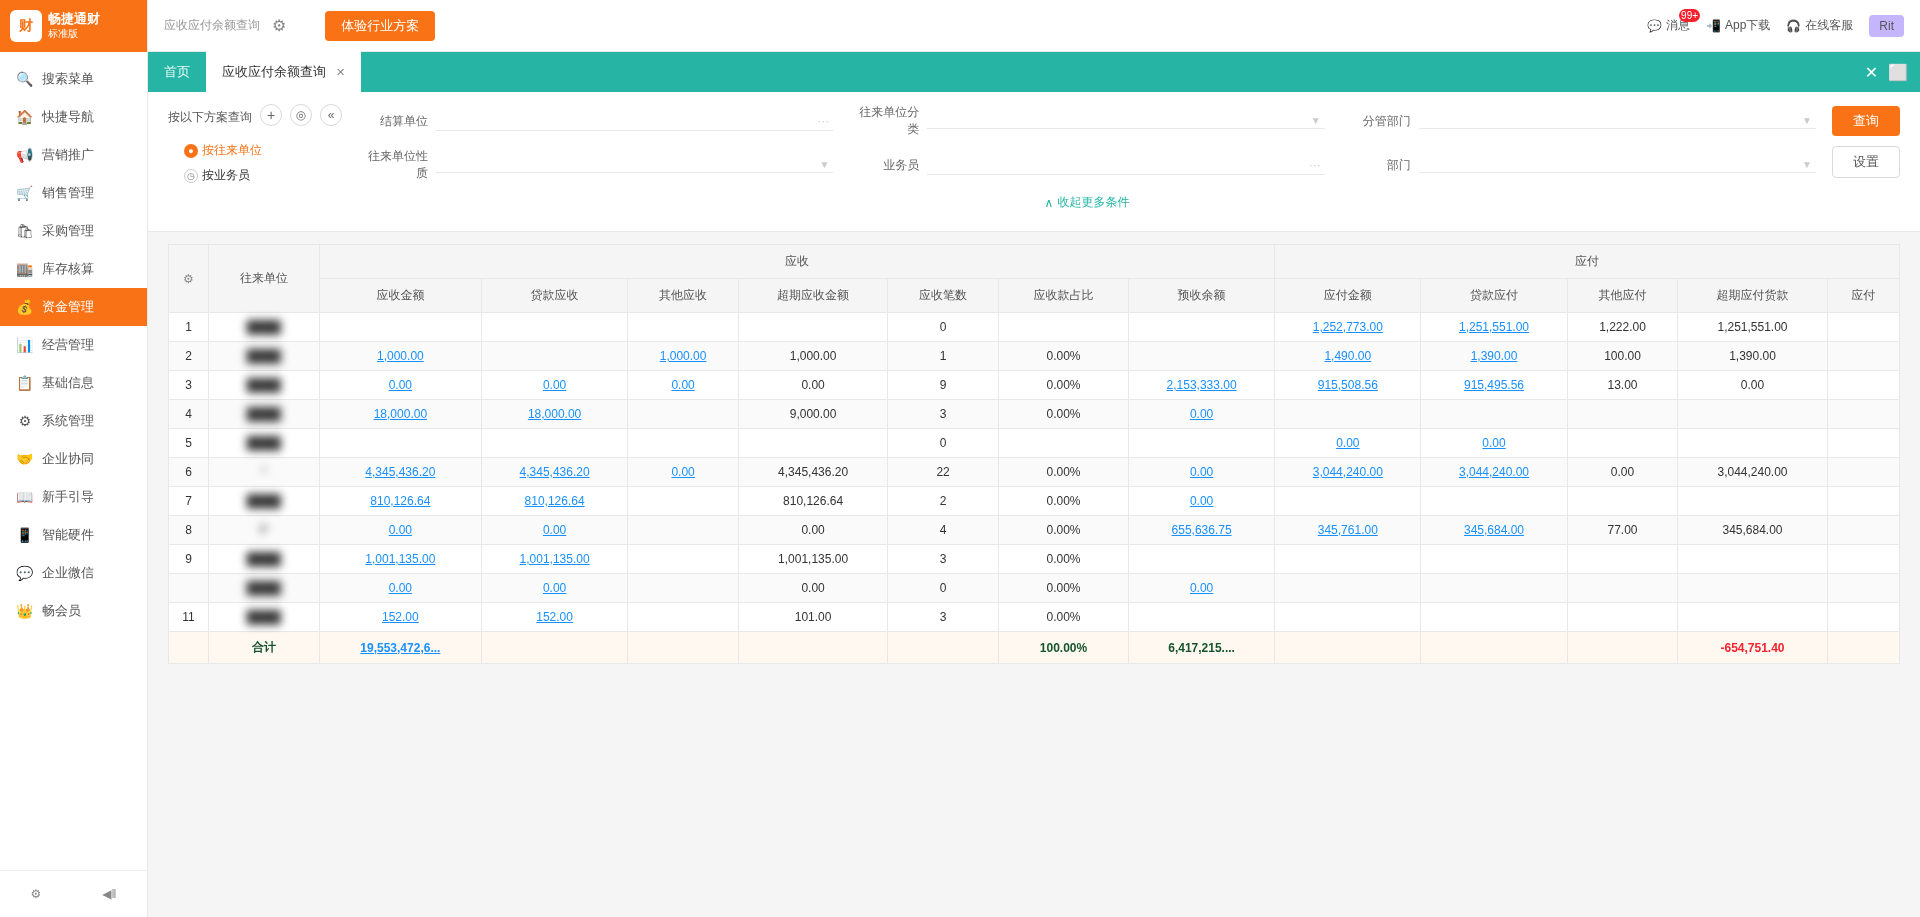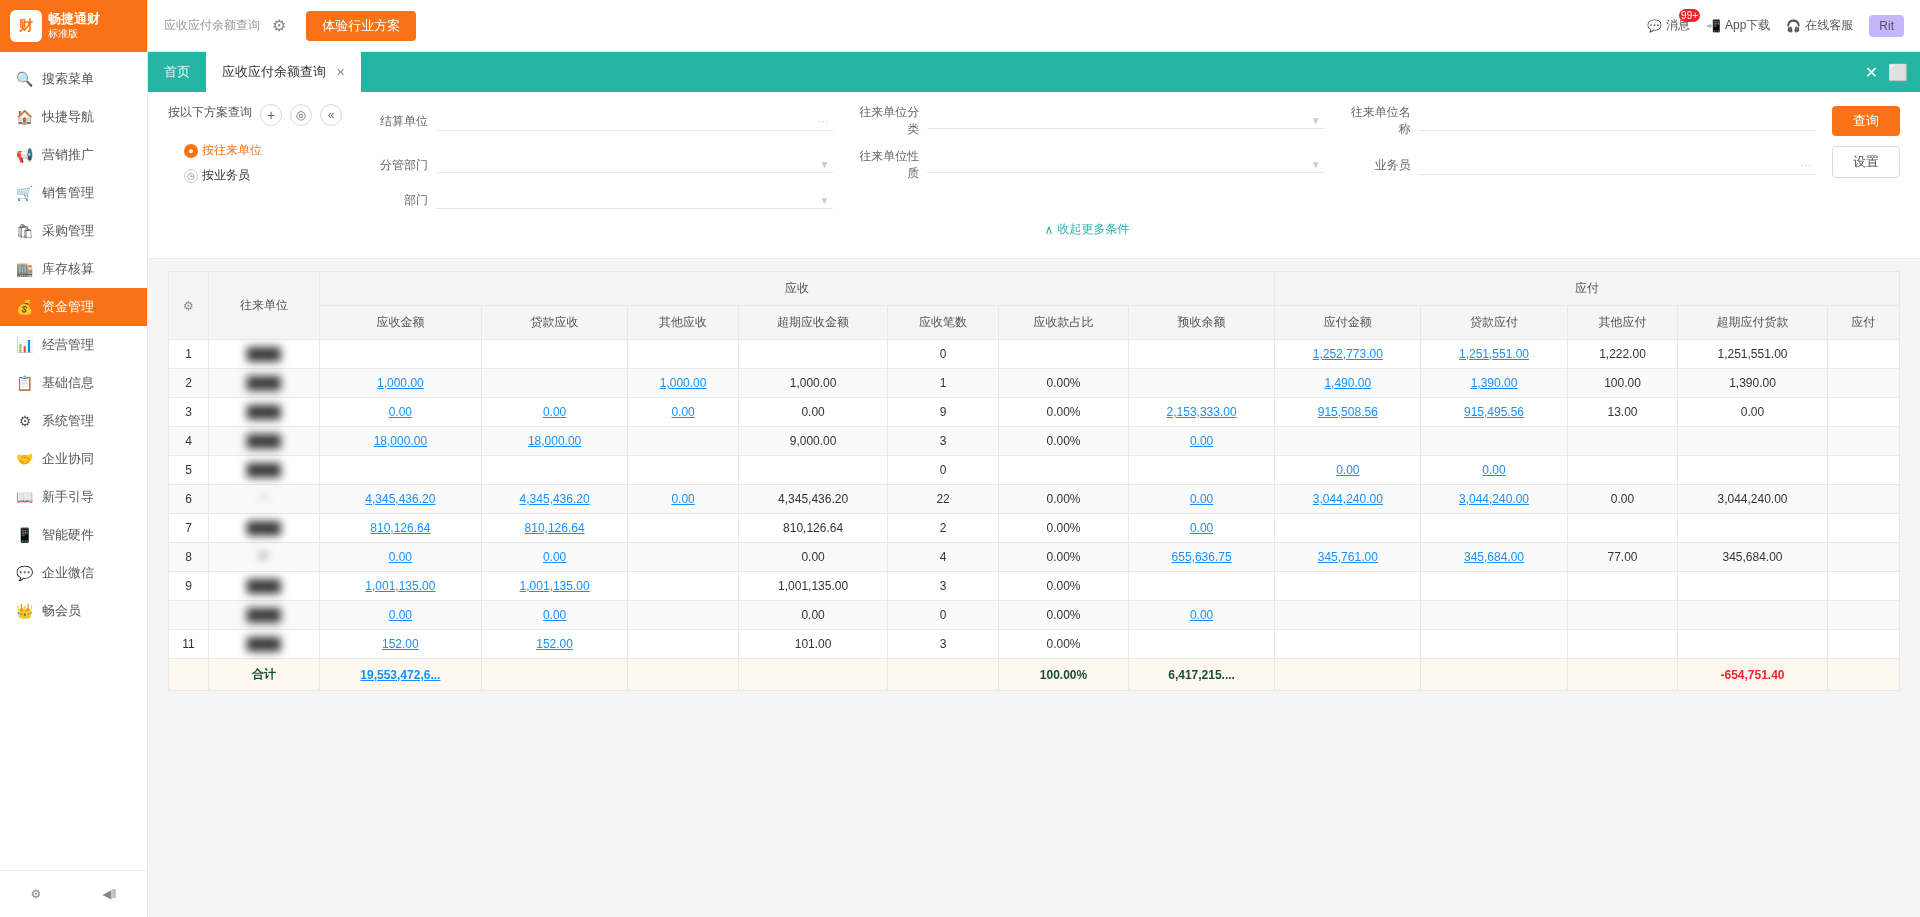--- a/index.html
+++ b/index.html
@@ -17,21 +17,21 @@
     .sidebar-bottom { padding: 10px 0; border-top: 1px solid #eee; display: flex; justify-content: space-around; }
     .sidebar-bottom-btn { color: #888; cursor: pointer; padding: 6px; }
 
     
     .main { flex: 1; display: flex; flex-direction: column; overflow: hidden; }
 
     
     .topbar { height: 52px; background: #fff; border-bottom: 1px solid #e8e8e8; display: flex; align-items: center; padding: 0 16px; gap: 12px; }
     .topbar-breadcrumb { color: #999; font-size: 12px; display: flex; align-items: center; gap: 4px; }
     .topbar-gear { color: #888; cursor: pointer; font-size: 16px; margin-right: 8px; }
-    .topbar-solution-btn { background: #f97316; color: #fff; border: none; border-radius: 4px; padding: 6px 16px; cursor: pointer; font-size: 13px; }
+    .topbar-solution-btn { background: #f97316; color: #fff; border: none; border-radius: 4px; padding: 6px 16px; cursor: pointer; font-size: 13px; margin-left: 19px; }
     .topbar-right { margin-left: auto; display: flex; align-items: center; gap: 16px; }
     .topbar-msg { display: flex; align-items: center; gap: 4px; color: #555; cursor: pointer; font-size: 12px; position: relative; }
     .topbar-badge { background: #f5222d; color: #fff; border-radius: 10px; font-size: 10px; padding: 1px 2px; position: absolute; top: -8px; right: -10px; }
     .topbar-app { color: #555; cursor: pointer; font-size: 12px; display: flex; align-items: center; gap: 4px; }
     .topbar-service { color: #555; cursor: pointer; font-size: 12px; display: flex; align-items: center; gap: 4px; }
     .topbar-user { color: #555; font-size: 12px; background: #c4b5fd; padding: 4px 10px; border-radius: 4px; }
 
     
     .tabbar { background: #26b5a5; display: flex; align-items: center; height: 40px; padding: 0 0; }
     .tab { padding: 0 16px; height: 48px; display: flex; align-items: center; cursor: pointer; color: #fff; font-size: 13px; gap: 6px; }
@@ -46,21 +46,21 @@
 
     
     .page-header { background: #fff; padding: 12px 20px 8px; border-bottom: 1px solid #e8e8e8; display: flex; align-items: center; justify-content: space-between; }
     .page-title { font-size: 16px; font-weight: bold; color: #333; }
     .page-header-actions { display: flex; gap: 8px; }
     .btn-export { background: #fff; border: 1px solid #d9d9d9; color: #555; padding: 4px 12px; border-radius: 4px; cursor: pointer; font-size: 12px; display: flex; align-items: center; gap: 4px; }
     .btn-refresh { background: #fff; border: 1px solid #d9d9d9; color: #555; padding: 4px 12px; border-radius: 4px; cursor: pointer; font-size: 12px; display: flex; align-items: center; gap: 4px; }
 
     
     .filter-area { background: #fff; padding: 12px 20px; border-bottom: 1px solid #e8e8e8; }
-    .filter-top { display: flex; align-items: flex-start; gap: 8px; margin-bottom: 12px; }
+    .filter-top { display: flex; align-items: flex-end; gap: 8px; margin-bottom: 12px; }
     .filter-label { color: #555; font-size: 12px; }
     .filter-btn-add { width: 22px; height: 22px; border: 1px solid #d9d9d9; border-radius: 50%; display: flex; align-items: center; justify-content: center; cursor: pointer; color: #666; font-size: 14px; }
     .filter-btn-setting { width: 22px; height: 22px; border: 1px solid #d9d9d9; border-radius: 50%; display: flex; align-items: center; justify-content: center; cursor: pointer; color: #666; font-size: 12px; }
     .filter-btn-collapse { width: 22px; height: 22px; border: 1px solid #d9d9d9; border-radius: 50%; display: flex; align-items: center; justify-content: center; cursor: pointer; color: #666; font-size: 12px; }
     .filter-schemes { margin-left: 8px; }
     .filter-scheme-item { display: flex; align-items: center; gap: 4px; padding: 4px 8px; cursor: pointer; }
     .filter-scheme-item.active { color: #f97316; }
     .filter-scheme-item .circle-icon { width: 14px; height: 14px; border-radius: 50%; border: 1px solid #ccc; display: flex; align-items: center; justify-content: center; font-size: 10px; color: #888; }
 
     .filter-rows { display: grid; grid-template-columns: 1fr 1fr 1fr; gap: 10px 16px; }
@@ -255,26 +255,20 @@
               <div class="filter-input-wrapper">
                 <input type="text" class="" style="border: none; outline: none; font-size: 12px; flex: 1 1 0%;">
                 <span class="dots" style="color:#ccc;">···</span>
               </div>
             </div>
             <div class="filter-row">
               <span class="filter-field-label">往来单位分类</span>
               <div class="filter-select-wrapper">
                 <span></span>
                 <span class="arrow">▼</span>
-              </div>
-            </div>
-            <div class="filter-row">
-              <span class="filter-field-label">往来单位名称</span>
-              <div class="filter-text-wrapper">
-                <input type="text" style="border: none; outline: none; font-size: 12px; flex: 1 1 0%;">
               </div>
             </div>
 
             <div class="filter-row">
               <span class="filter-field-label">分管部门</span>
               <div class="filter-select-wrapper">
                 <span></span>
                 <span class="arrow">▼</span>
               </div>
             </div>

